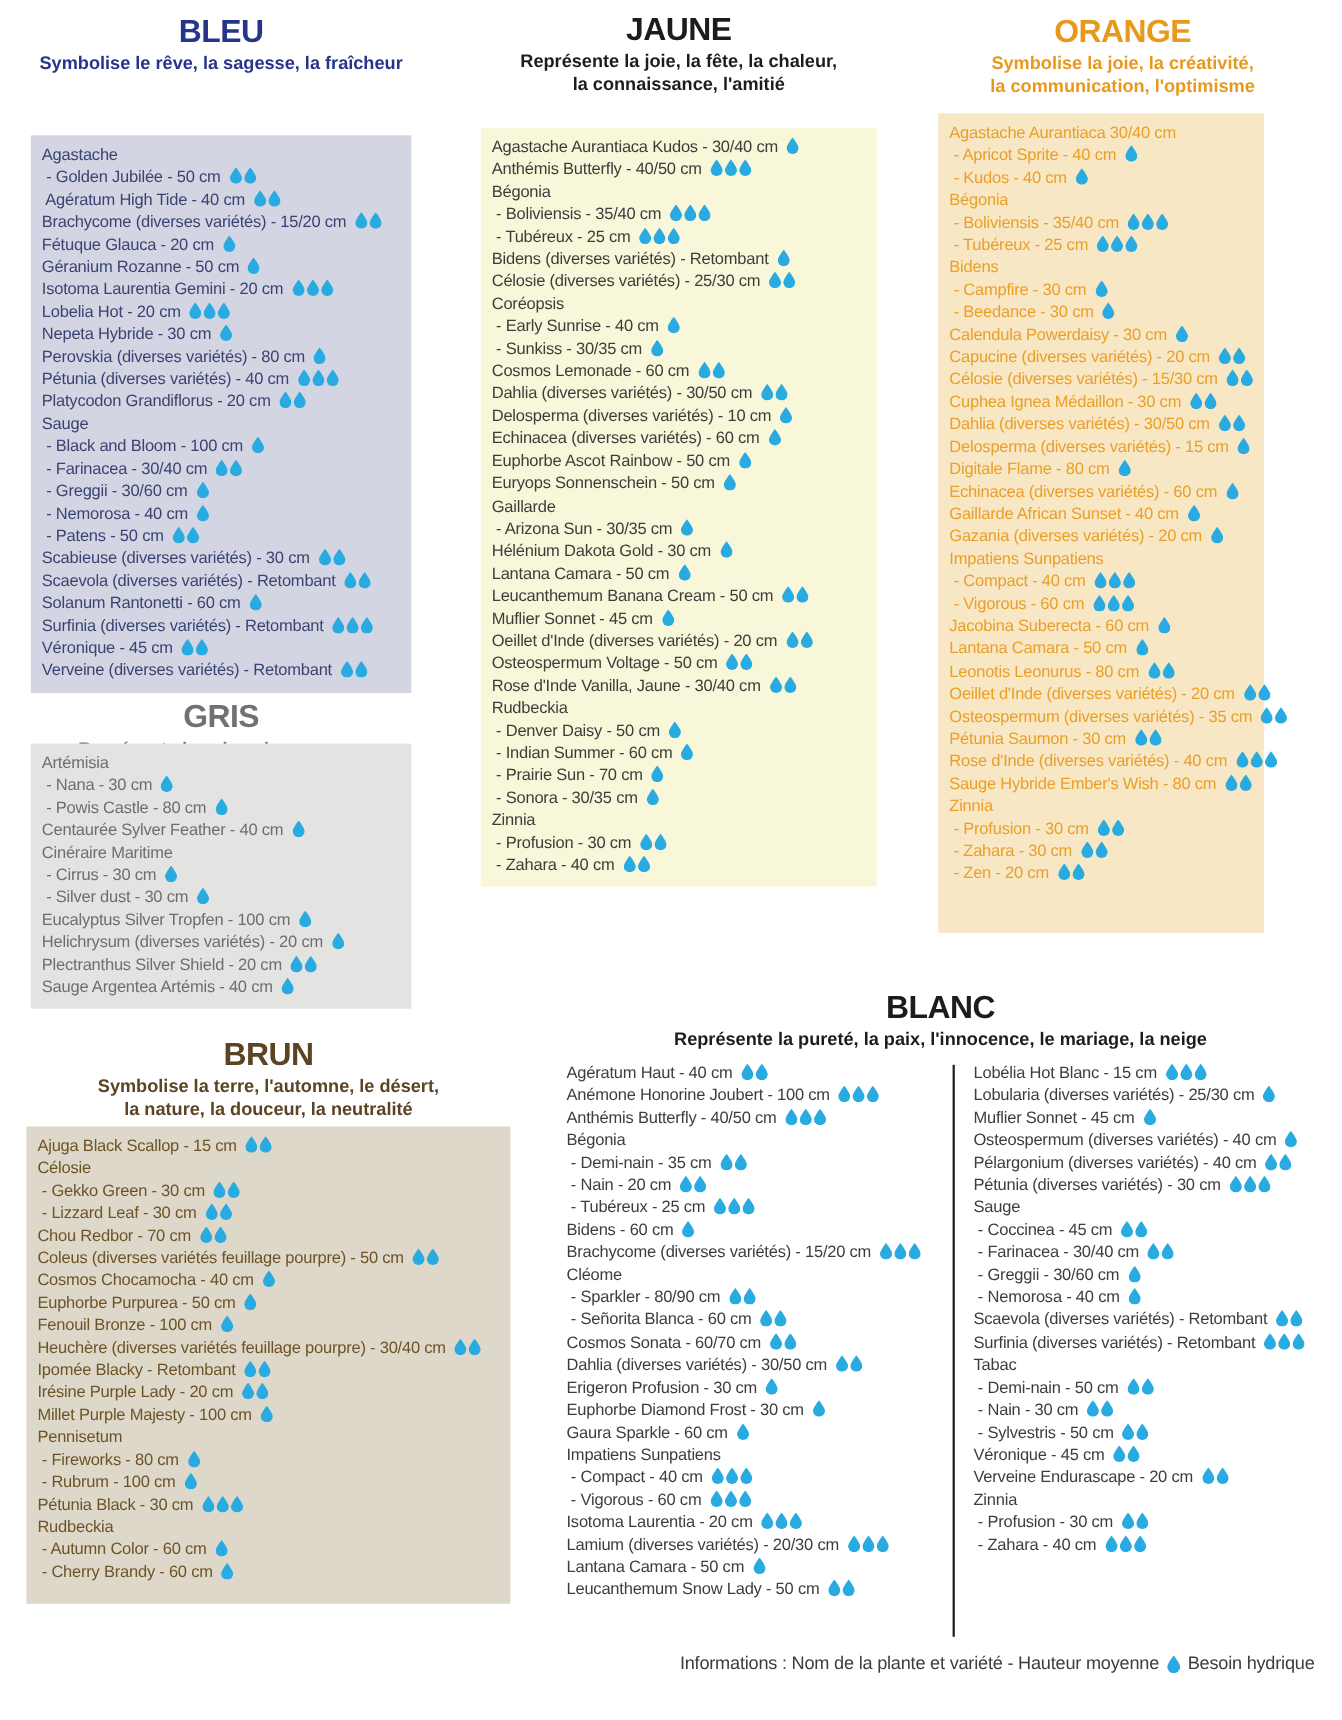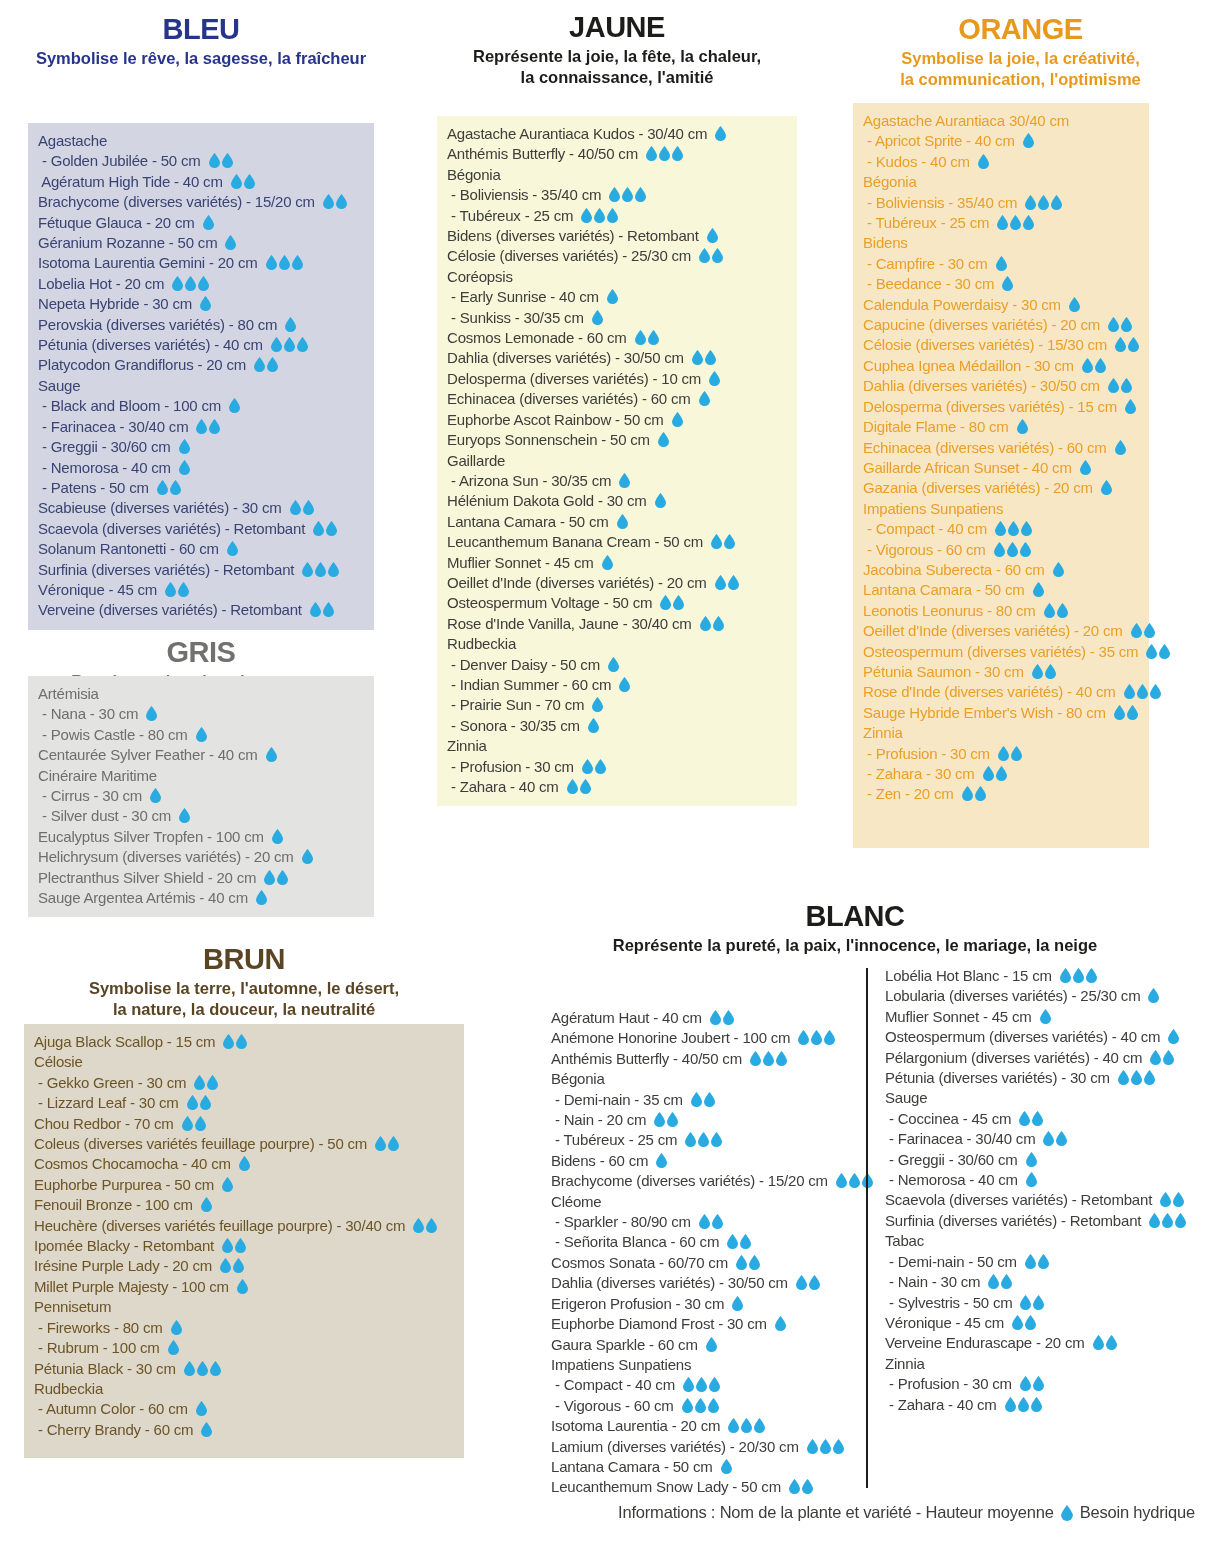--- a/index.html
+++ b/index.html
@@ -38,21 +38,21 @@
   #panel-bleu{left:28px;top:86px;width:346px;margin-top:37px;}
   #hdr-gris{left:28px;top:614px;width:346px;margin-top:23px;}
   #panel-gris{left:28px;top:676px;width:346px;}
   #hdr-brun{left:24px;top:944px;width:440px;}
   #panel-brun{left:24px;top:1024px;width:440px;padding-bottom:18px;}
   #hdr-jaune{left:437px;top:12px;width:360px;}
   #panel-jaune{left:437px;top:116px;width:360px;}
   #hdr-orange{left:853px;top:14px;width:335px;}
   #panel-orange{left:853px;top:103px;width:296px;min-height:745px;}
   #hdr-blanc{left:505px;top:901px;width:700px;}
-  #list-blanc-left{left:515px;top:1008px;width:348px;margin-left:36px;}
+  #list-blanc-left{left:515px;top:966px;width:348px;}
   #list-blanc-right{left:885px;top:966px;width:316px;}
 </style>
 </head>
 <body>
 
 <div class="sec-header" id="hdr-bleu" style="--title-color: #27348b; --text-color: #3a4373; --panel-bg: #d3d6e2;">
   <div class="sec-title">BLEU</div>
   <div class="sec-subtitle">Symbolise le rêve, la sagesse, la fraîcheur</div>
 </div>
 <div class="panel plant-list" id="panel-bleu" style="--title-color: #27348b; --text-color: #3a4373; --panel-bg: #d3d6e2;">

